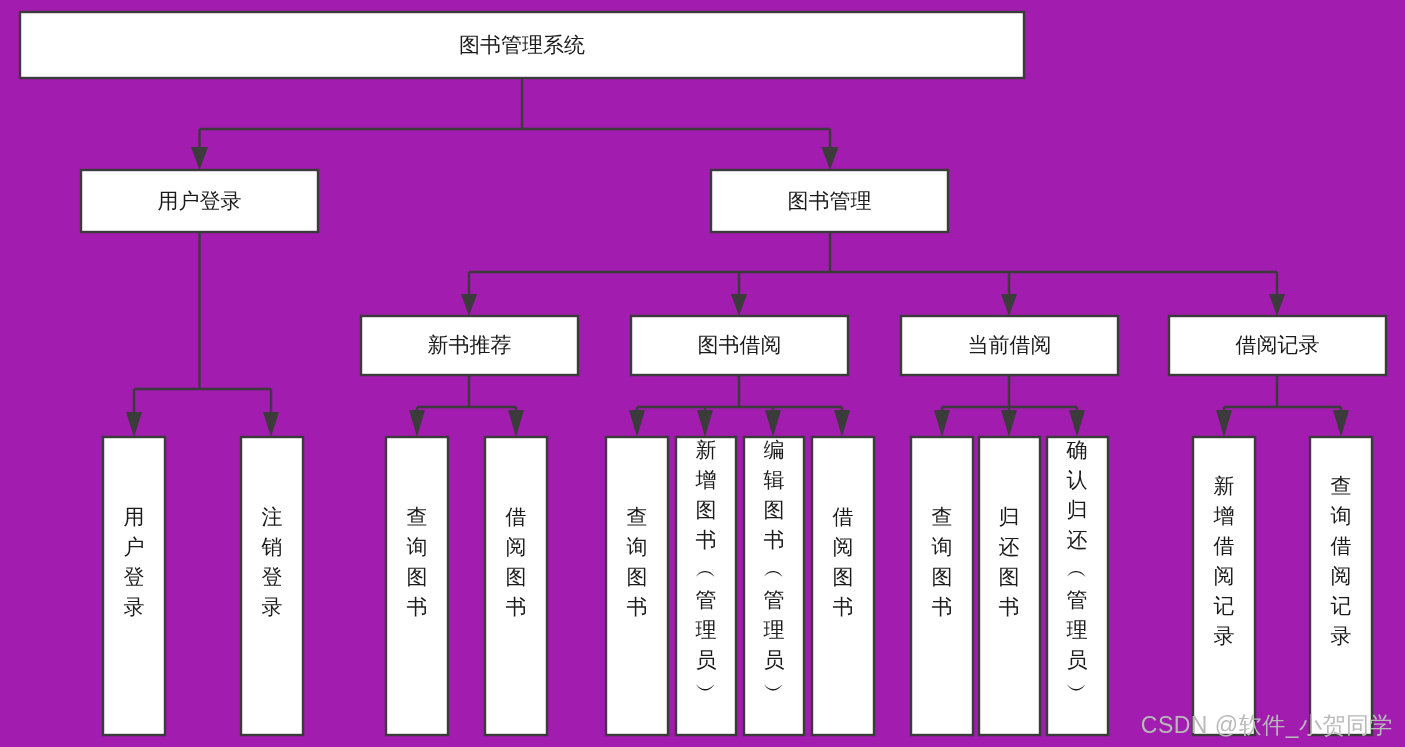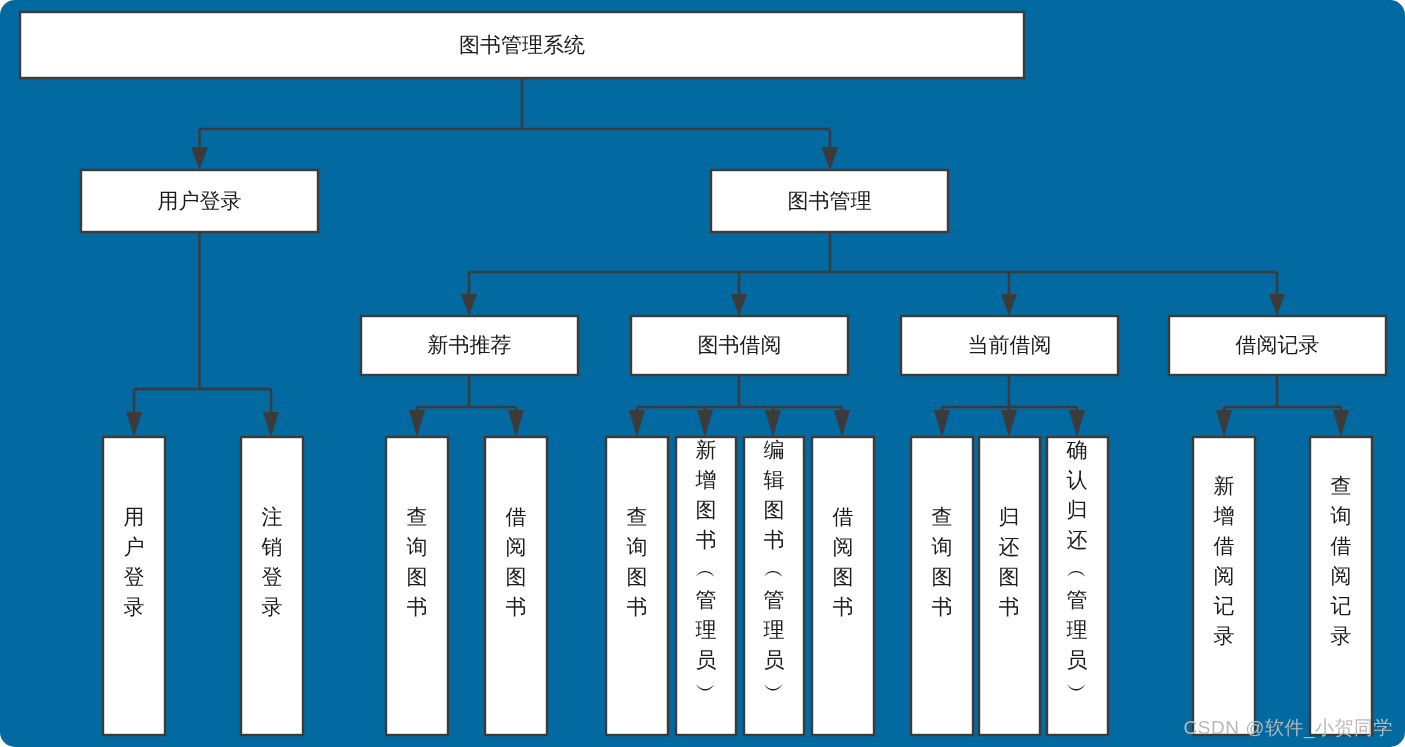--- a/index.html
+++ b/index.html
@@ -11,22 +11,21 @@
     width: 1405px;
     height: 747px;
     font-family: "Liberation Sans", "DejaVu Sans", sans-serif;
     overflow: hidden;
     position: relative;
   }
   #diagram-root {
     position: relative;
     width: 1405px;
     height: 747px;
-    background: #0369a1;
-    border-radius: 15px;
+    background: #a21caf;
   }
   svg.flow {
     position: absolute;
     left: 0;
     top: 0;
     width: 1405px;
     height: 747px;
   }
   .node-box {
     fill: #ffffff;
@@ -54,21 +53,21 @@
     font-family: "Liberation Sans", "DejaVu Sans", sans-serif;
     font-size: 21px;
     fill: #1b1b1b;
     text-anchor: middle;
   }
   .watermark {
     position: absolute;
     right: 12px;
     bottom: 6px;
     font-family: "Liberation Sans", "DejaVu Sans", sans-serif;
-    font-size: 19px;
+    font-size: 23px;
     color: #b9b9b9;
     white-space: nowrap;
     letter-spacing: 0.5px;
   }
 </style>
 </head>
 <body>
 
 <div id="diagram-root">
 

